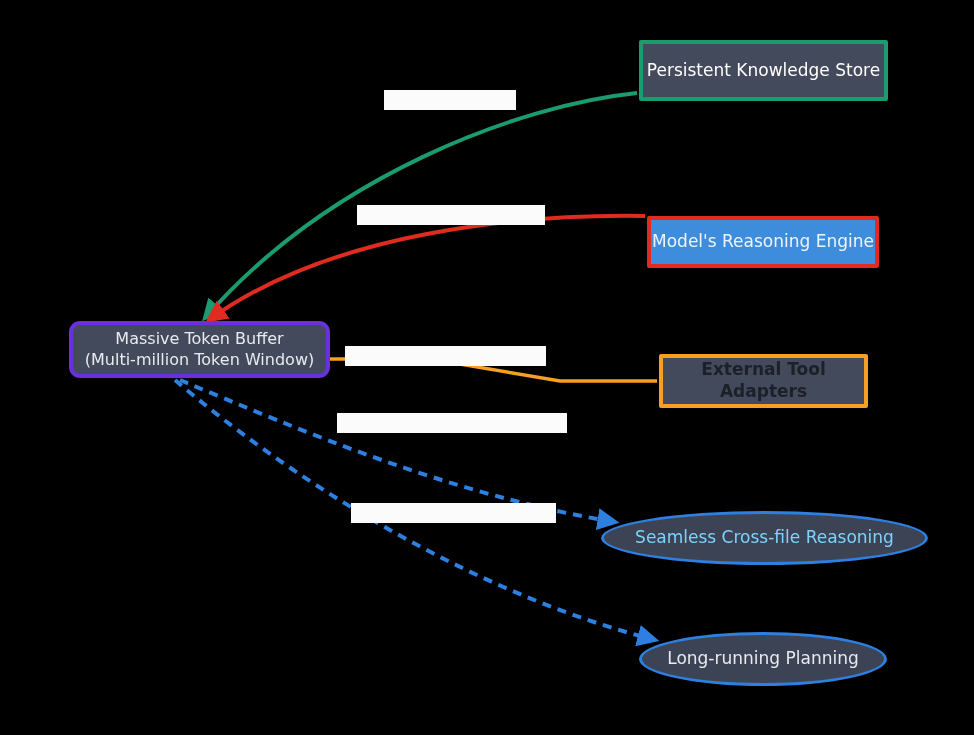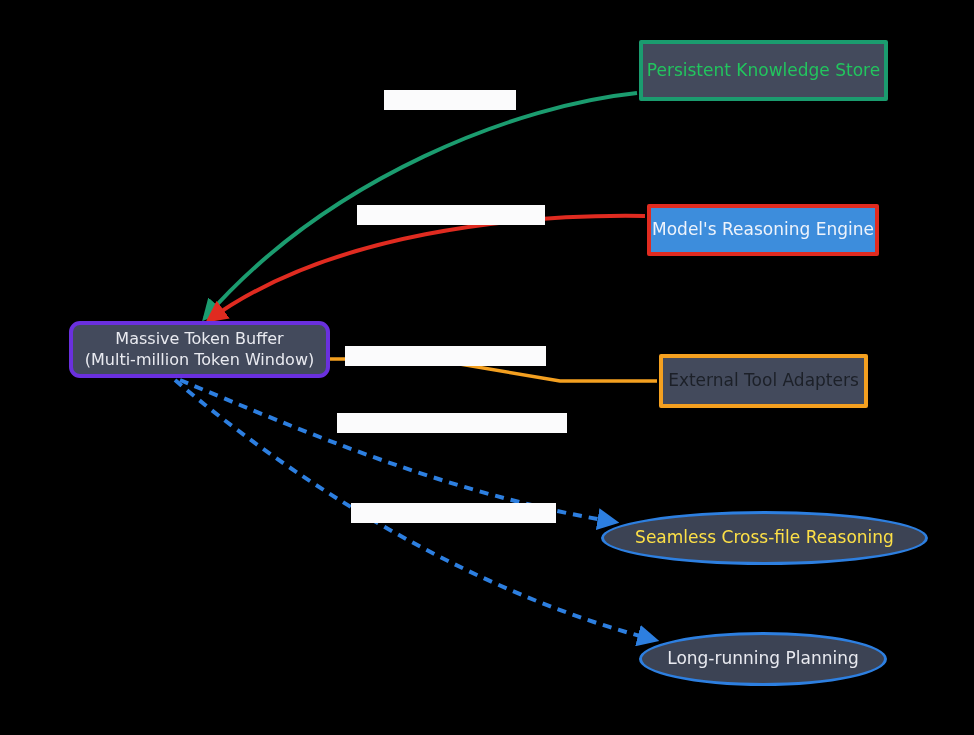--- a/index.html
+++ b/index.html
@@ -52,25 +52,25 @@
     border-radius: 50%;
   }
   
   #node-knowledge-store {
     left: 639px; top: 40px;
     width: 249px; height: 61px;
     border-width: 4px;
     border-color: #1b9c6f;
   }
   #node-knowledge-store .node-label {
-    color: #22c55e;
+    color: #ffffff;
     font-size: 17px;
   }
   #node-reasoning-engine {
-    left: 647px; top: 204px;
+    left: 647px; top: 216px;
     width: 232px; height: 52px;
     background: #3d8ddc;
     border-width: 4px;
     border-color: #e02b20;
   }
   #node-reasoning-engine .node-label {
     color: #eef3fb;
     font-size: 17px;
   }
   #node-token-buffer {
@@ -81,33 +81,34 @@
   }
   #node-token-buffer .node-label {
     color: #e9eaf0;
     font-size: 16px;
   }
   #node-tool-adapters {
     left: 659px; top: 354px;
     width: 209px; height: 54px;
     border-width: 4px;
     border-color: #f4a020;
+    font-weight: bold;
   }
   #node-tool-adapters .node-label {
     color: #1c2028;
     font-size: 17px;
   }
   #node-crossfile {
     left: 601px; top: 511px;
     width: 327px; height: 54px;
     border-width: 3px;
     border-color: #2d7fe0;
   }
   #node-crossfile .node-label {
-    color: #fde047;
+    color: #7dd3fc;
     font-size: 17px;
   }
   #node-planning {
     left: 639px; top: 632px;
     width: 248px; height: 54px;
     border-width: 3px;
     border-color: #2d7fe0;
   }
   #node-planning .node-label {
     color: #e9eaf0;

